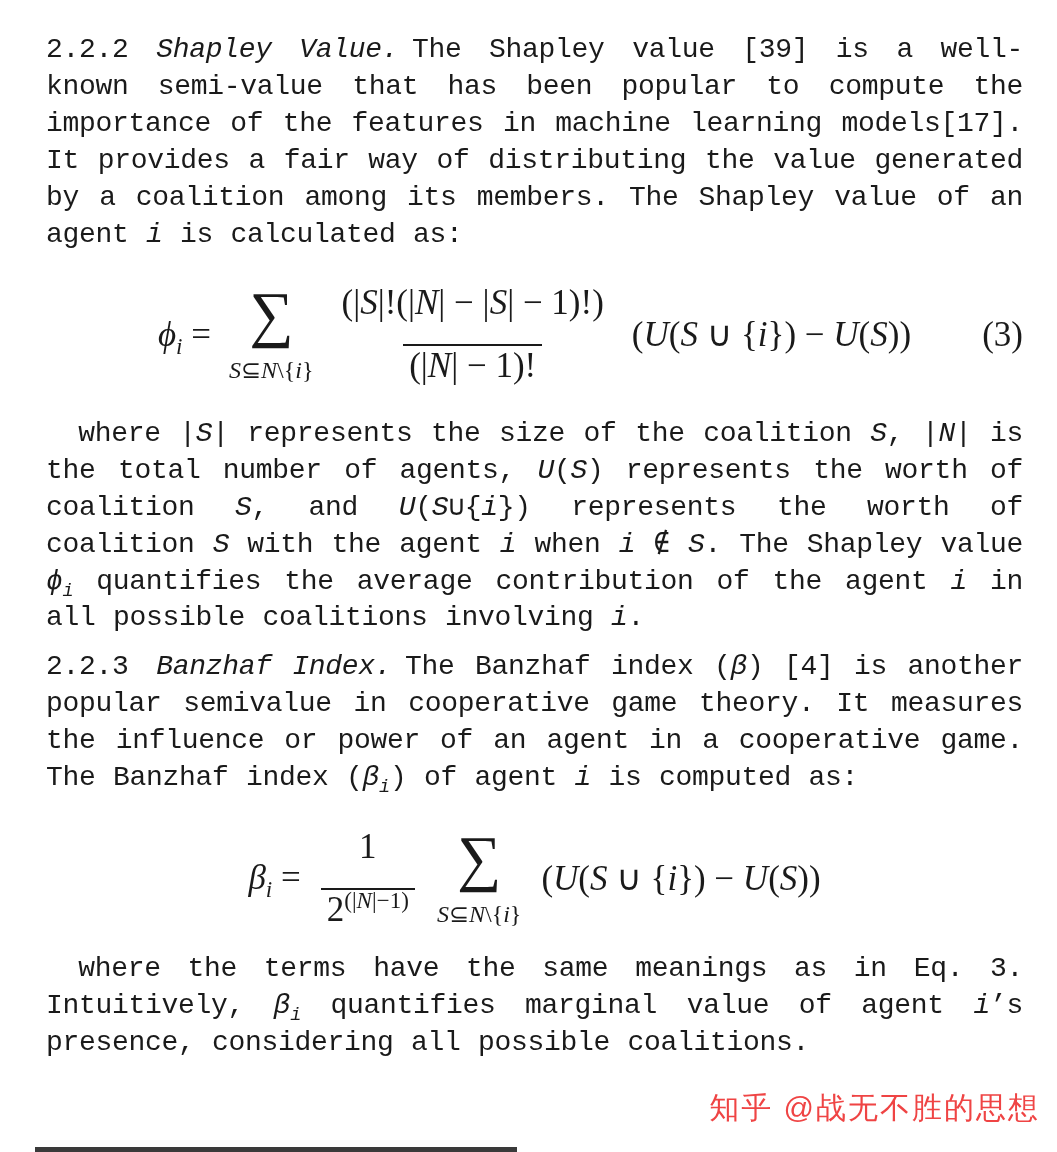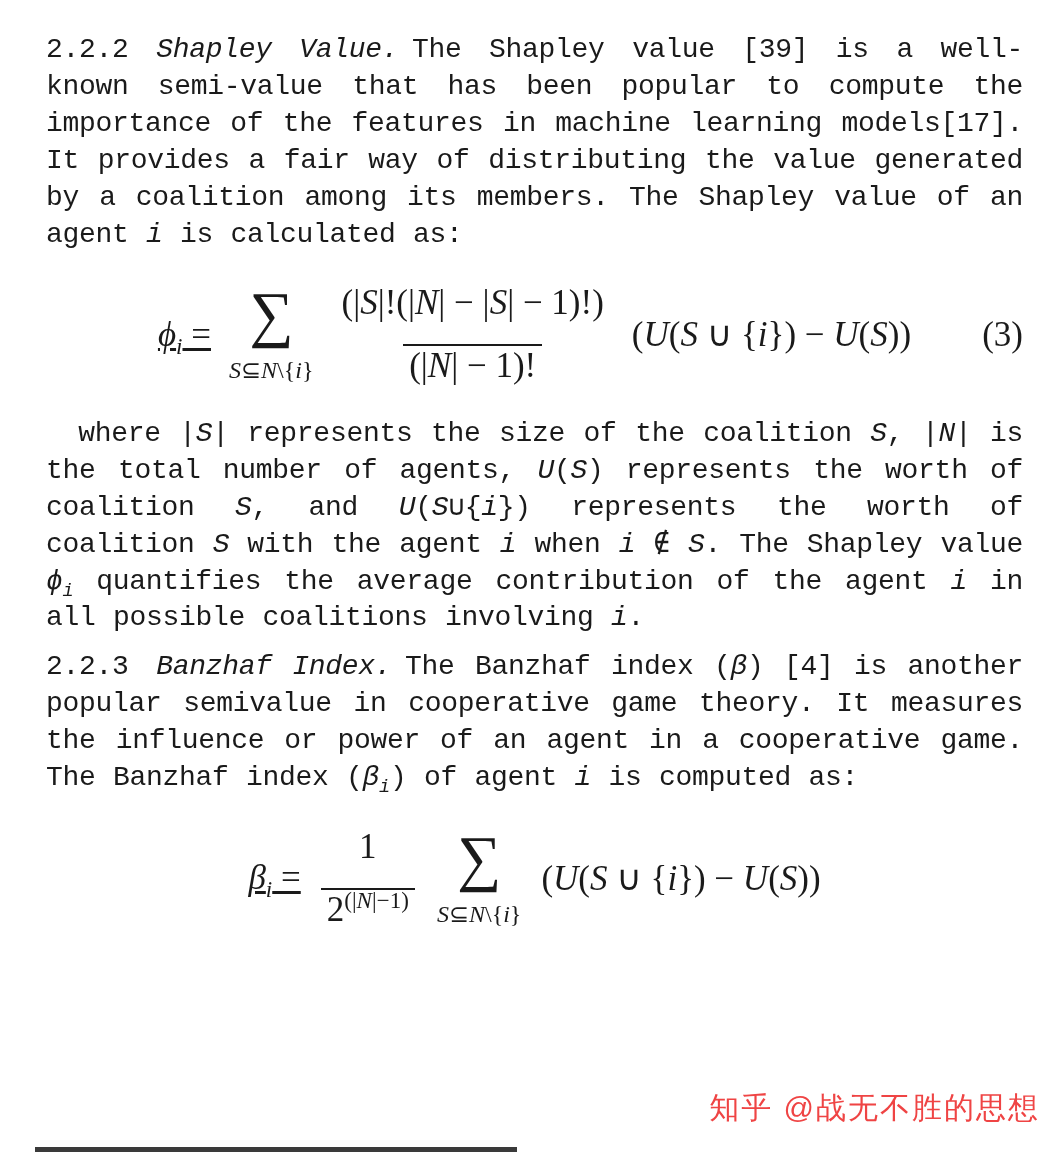--- a/index.html
+++ b/index.html
@@ -31,21 +31,21 @@
     position: relative;
     display: flex;
     justify-content: center;
     align-items: center;
     min-height: 118px;
     margin: 22px 0;
     font-size: 35px;
   }
   .eq2 { margin: 22px 0 14px 0; }
   .math { white-space: nowrap; }
-  .lhs { margin-right: 8px; text-decoration: underline; }
+  .lhs { margin-right: 8px; }
   .sum {
     display: inline-flex;
     flex-direction: column;
     align-items: center;
     margin: 0 10px;
   }
   .sigma {
     font-size: 62px;
     line-height: 0.95;
     font-style: normal;
@@ -119,17 +119,18 @@
       <span class="num math">1</span>
       <span class="den math"><span>2</span><sup>(|</sup><sup class="it">N</sup><sup>|−1)</sup></span>
     </span>
     <span class="sum">
       <span class="sigma">∑</span>
       <span class="limit math"><span class="it">S</span><span>⊆</span><span class="it">N</span><span>\{</span><span class="it">i</span><span>}</span></span>
     </span>
     <span class="math tail"><span>(</span><span class="it">U</span><span>(</span><span class="it">S</span><span> ∪ {</span><span class="it">i</span><span>}) − </span><span class="it">U</span><span>(</span><span class="it">S</span><span>))</span></span>
   </div>
 
+  <p class="body indent"><span>where the terms have the same meanings as in Eq. 3. Intuitively, </span><span class="it">β</span><sub class="it">i</sub><span> quantifies marginal value of agent </span><span class="it">i</span><span>’s presence, considering all possible coalitions.</span></p>
 
 </div>
 
 <div class="watermark">知乎 @战无不胜的思想</div>
 <div class="cutoff"></div>
 
 </body></html>

